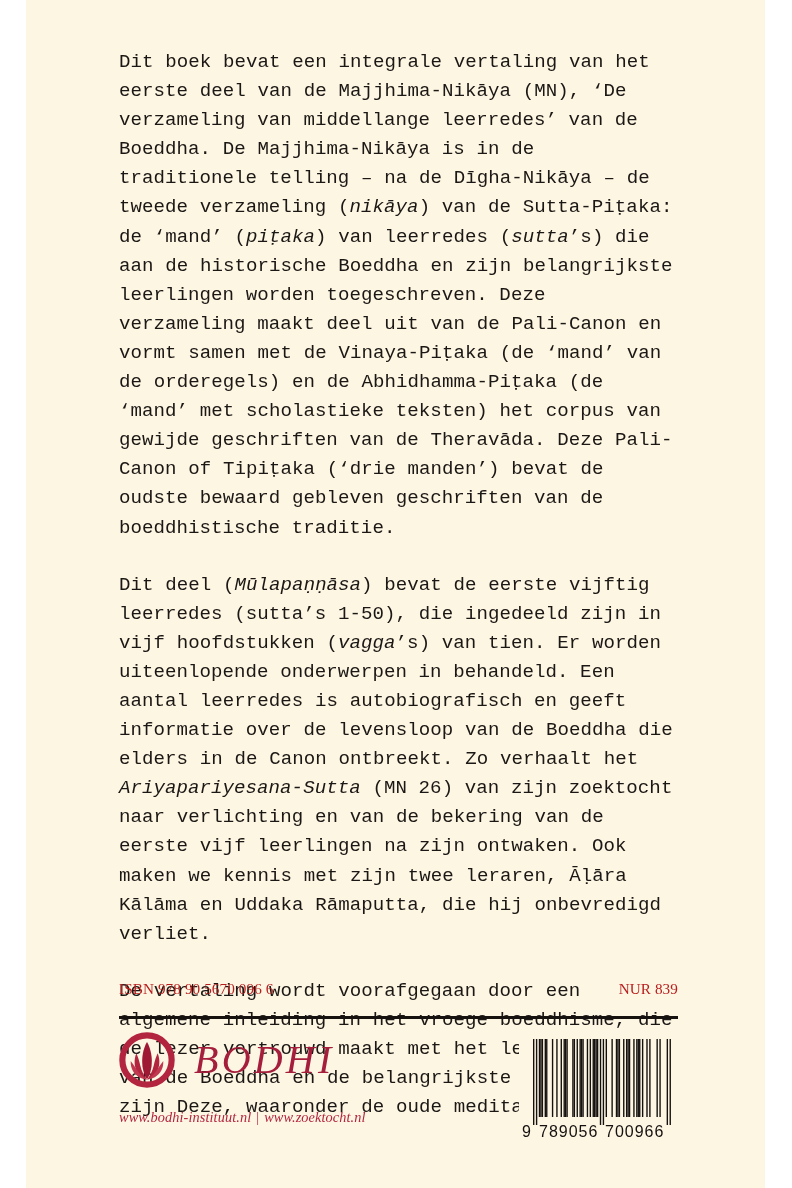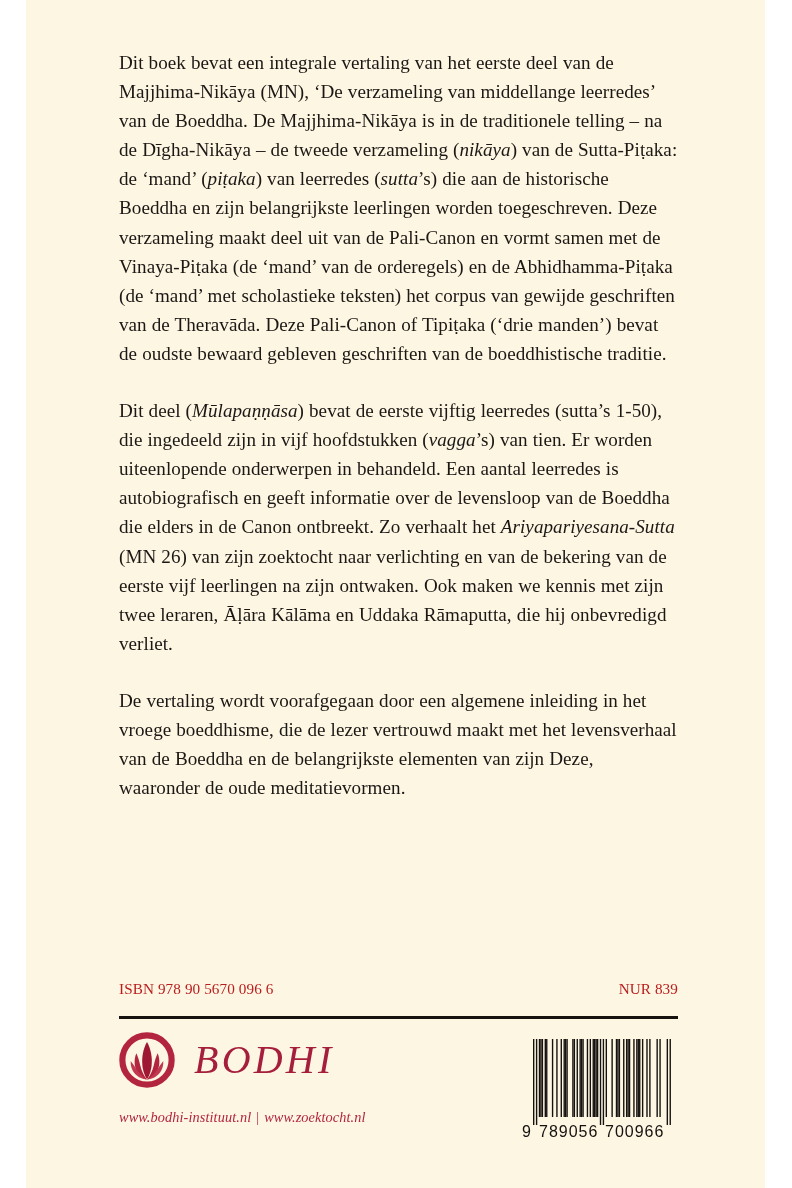--- a/index.html
+++ b/index.html
@@ -32,20 +32,21 @@
   }
 
   .para {
     font-size: 19.1px;
     line-height: 29.1px;
     color: #1b1714;
     text-align: left;
     margin: 0;
     letter-spacing: 0.05px;
     word-spacing: 0.2px;
+    font-family: Liberation Mono, monospace;
   }
   .para.indent {
     text-indent: 22px;
   }
   .block-gap { height: 28px; }
 
   .para i, .para em {
     font-style: italic;
   }
 

